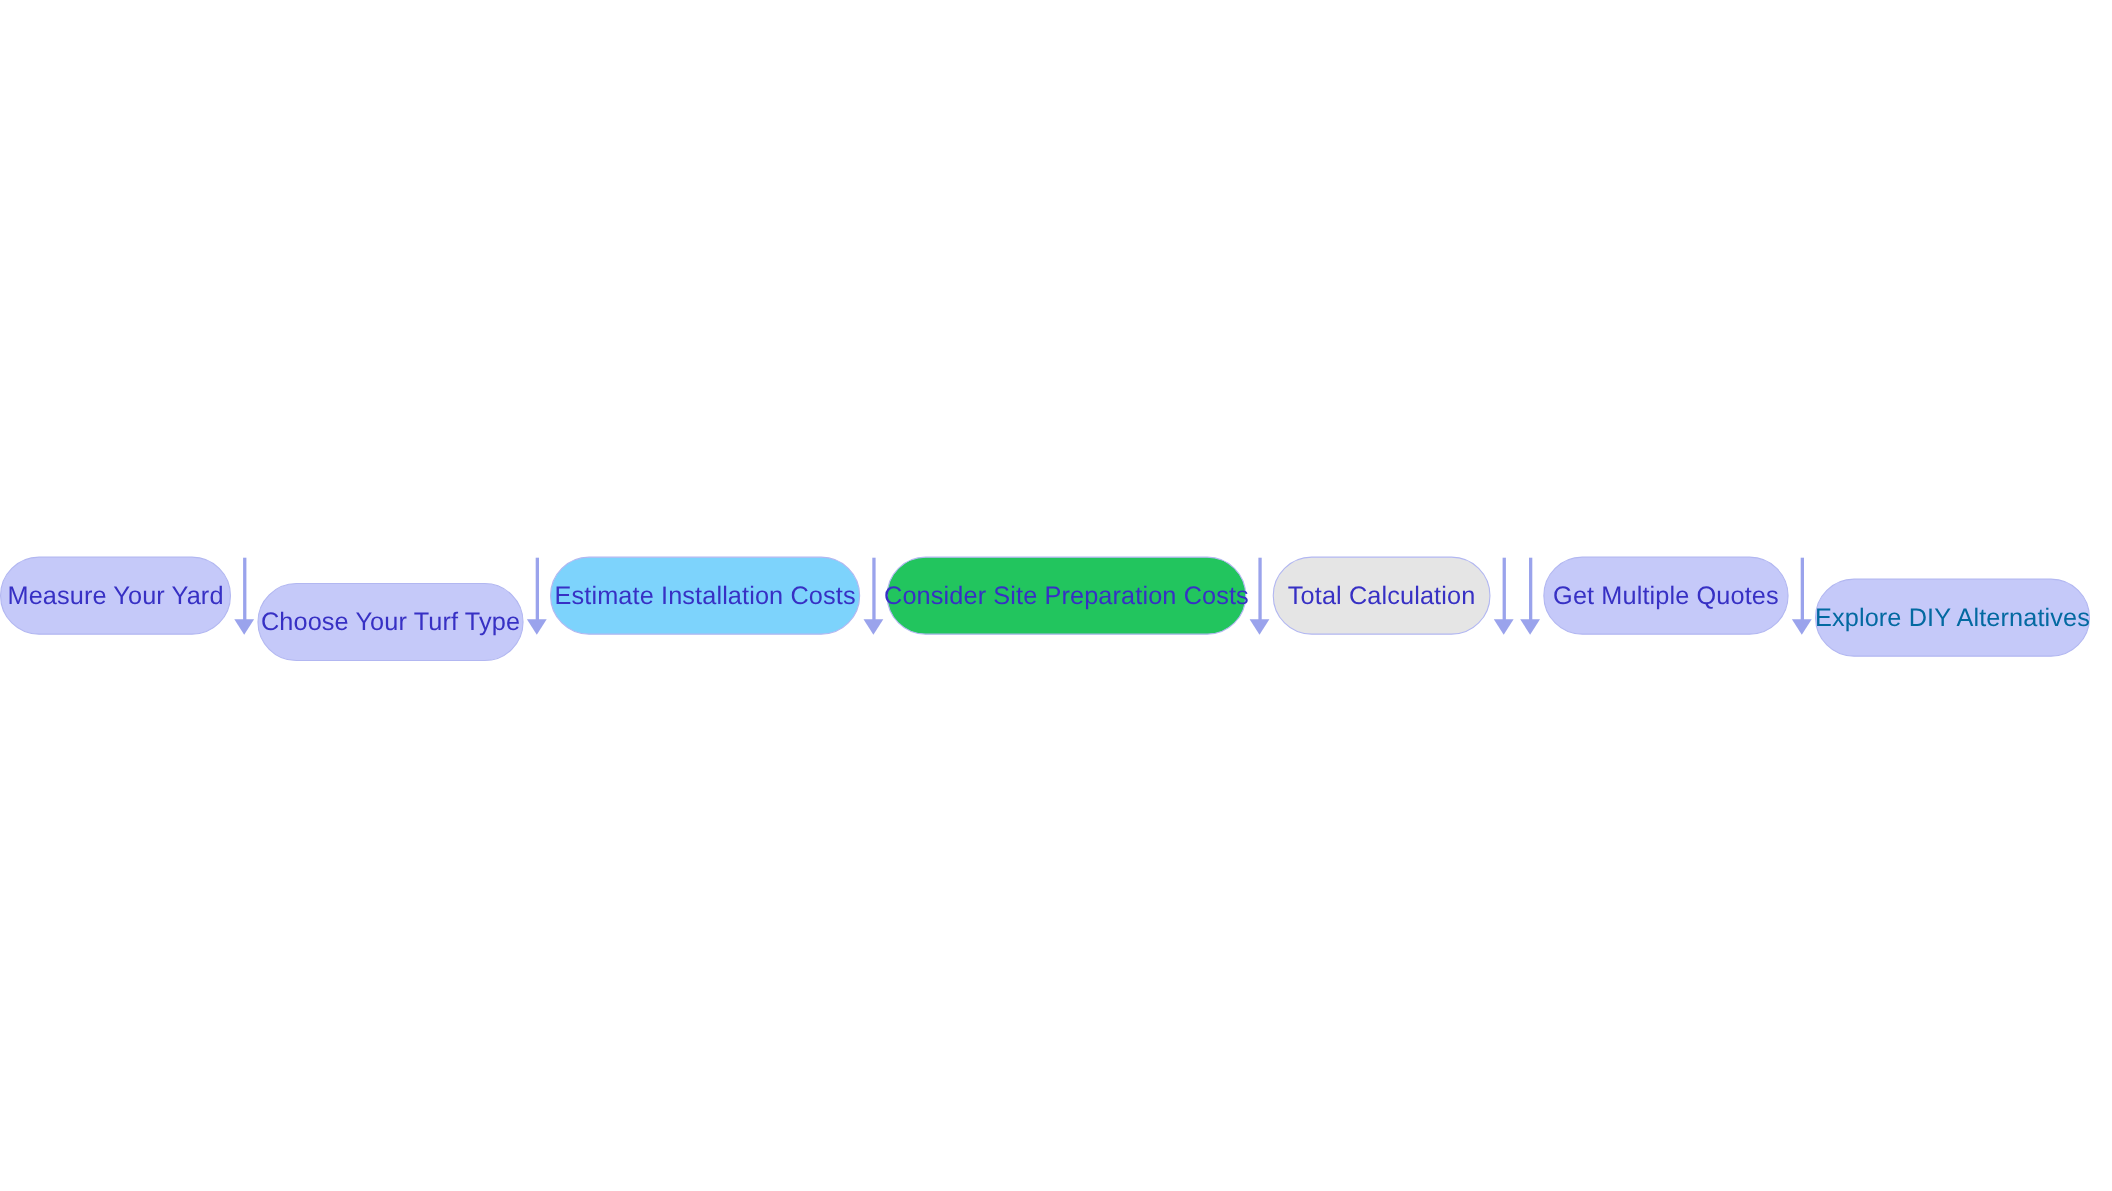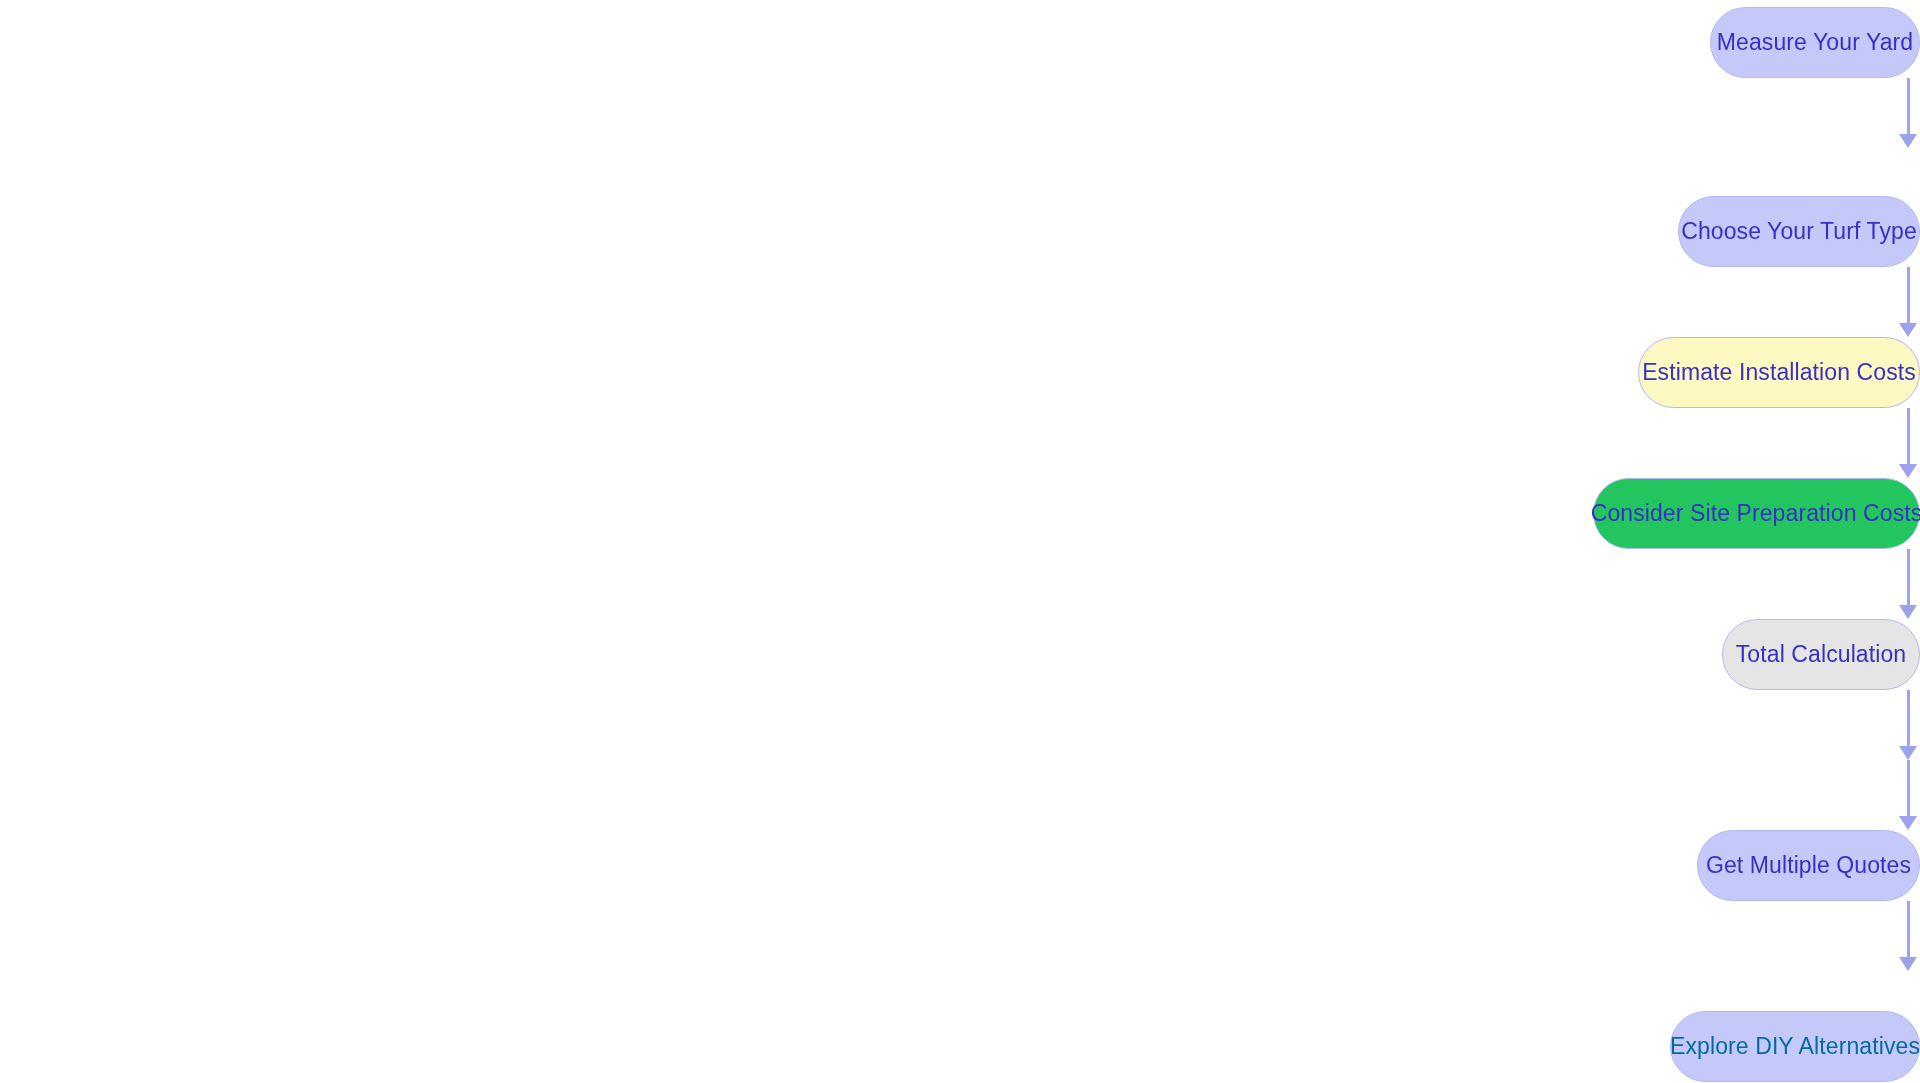--- a/index.html
+++ b/index.html
@@ -21,22 +21,22 @@
     background: #ffffff;
   }
 
   .flow-column {
     position: absolute;
     left: 0;
     top: 0;
     width: 1920px;
     height: 1083px;
     display: flex;
-    flex-direction: column;
-    align-items: flex-end;
+    flex-direction: row;
+    align-items: center;
   }
 
   .flow-node {
     position: relative;
     box-sizing: border-box;
     height: 71px;
     border-radius: 36px;
     background: #c5c9f9;
     border: 1px solid #b2b7f1;
     color: #3730c4;
@@ -96,21 +96,21 @@
       <div class="connector-arrowhead" style="border-top-color: rgb(154, 163, 236);"></div>
     </div>
 
     <div class="flow-node" style="width: 242px; background: rgb(197, 201, 249); border-color: rgb(178, 183, 241); color: rgb(55, 48, 196); margin-top: 48px;">Choose Your Turf Type</div>
 
     <div class="flow-connector">
       <div class="connector-line" style="background: rgb(154, 163, 236);"></div>
       <div class="connector-arrowhead" style="border-top-color: rgb(154, 163, 236);"></div>
     </div>
 
-    <div class="flow-node" style="width: 282px; background: #fef9c3; border-color: rgb(178, 183, 241); color: rgb(55, 48, 196);">Estimate Installation Costs</div>
+    <div class="flow-node" style="width: 282px; background: #7dd3fc; border-color: rgb(178, 183, 241); color: rgb(55, 48, 196);">Estimate Installation Costs</div>
 
     <div class="flow-connector">
       <div class="connector-line" style="background: rgb(154, 163, 236);"></div>
       <div class="connector-arrowhead" style="border-top-color: rgb(154, 163, 236);"></div>
     </div>
 
     <div class="flow-node" style="width: 327px; background: #22c55e; border-color: rgb(178, 183, 241); color: rgb(55, 48, 196);">Consider Site Preparation Costs</div>
 
     <div class="flow-connector">
       <div class="connector-line" style="background: rgb(154, 163, 236);"></div>

